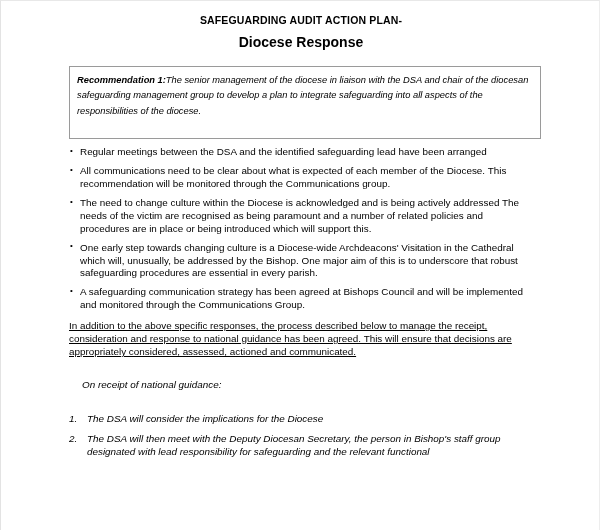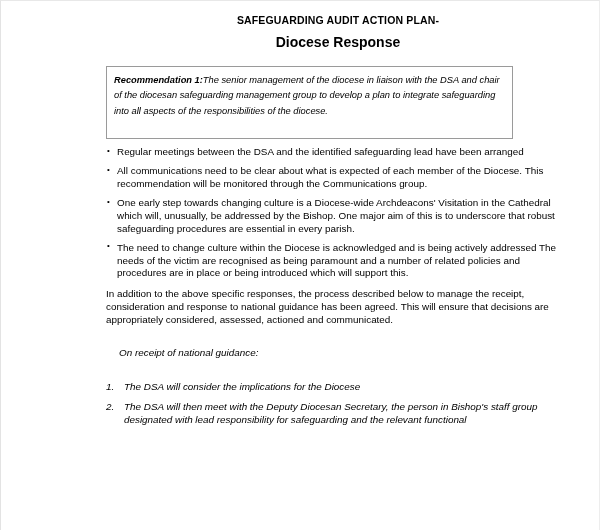--- a/index.html
+++ b/index.html
@@ -17,21 +17,20 @@
   .page {
     position: relative;
     width: 600px;
     height: 530px;
     background: #ffffff;
     box-sizing: border-box;
     border-left: 1px solid #e3e3e3;
     border-right: 1px solid #ededed;
     border-top: 1px solid #e8e8e8;
     overflow: hidden;
-    padding-left: 37px;
   }
   .content {
     padding: 0 68px 0 68px;
     box-sizing: border-box;
     width: 600px;
   }
   
   .doc-title {
     text-align: center;
     font-weight: bold;
@@ -48,21 +47,21 @@
     line-height: 1.0;
     margin: 0;
     padding-top: 9px;
   }
   
   .rec-box {
     margin-top: 17px;
     border: 1px solid #9a9a9a;
     box-sizing: border-box;
     padding: 6px 7px 18px 7px;
-    width: 407px;
+    width: 472px;
   }
   .rec-text {
     font-style: italic;
     font-size: 9.3px;
     line-height: 1.72;
     margin: 0;
     text-align: left;
   }
   .rec-label {
     font-weight: bold;
@@ -97,20 +96,21 @@
     top: -0.5px;
     font-size: 8px;
   }
   
   .para {
     font-size: 9.9px;
     line-height: 1.30;
     margin: 0;
     padding-top: 2px;
     text-align: left;
+    text-decoration: underline;
   }
   
   .italic-lead {
     font-style: italic;
     font-size: 9.9px;
     line-height: 1.30;
     margin: 13px;
     padding-top: 7px;
   }
   
@@ -146,22 +146,23 @@
     <h2 class="doc-subtitle">Diocese Response</h2>
 
     <div class="rec-box">
       <p class="rec-text"><span class="rec-label">Recommendation 1:</span><span>The senior management of the diocese in liaison with the DSA and chair of the diocesan safeguarding management group to develop a plan to integrate safeguarding into all aspects of the responsibilities of the diocese.</span></p>
     </div>
 
 
     <ul class="bullets">
       <li>Regular meetings between the DSA and the identified safeguarding lead have been arranged</li>
       <li>All communications need to be clear about what is expected of each member of the Diocese. This recommendation will be monitored through the Communications group.</li>
+      <li>The need to change culture within the Diocese is acknowledged and is being actively addressed The needs of the victim are recognised as being paramount and a number of related policies and procedures are in place or being introduced which will support this.</li>
       <li>One early step towards changing culture is a Diocese-wide Archdeacons' Visitation in the Cathedral which will, unusually, be addressed by the Bishop. One major aim of this is to underscore that robust safeguarding procedures are essential in every parish.</li>
-      <li>The need to change culture within the Diocese is acknowledged and is being actively addressed The needs of the victim are recognised as being paramount and a number of related policies and procedures are in place or being introduced which will support this.</li>
+      <li>A safeguarding communication strategy has been agreed at Bishops Council and will be implemented and monitored through the Communications Group.</li>
     </ul>
 
     <p class="para">In addition to the above specific responses, the process described below to manage the receipt, consideration and response to national guidance has been agreed. This will ensure that decisions are appropriately considered, assessed, actioned and communicated.</p>
 
     <p class="italic-lead">On receipt of national guidance:</p>
 
     <ol class="numbers">
       <li><span class="num">1.</span><span>The DSA will consider the implications for the Diocese</span></li>
       <li><span class="num">2.</span><span>The DSA will then meet with the Deputy Diocesan Secretary, the person in Bishop's staff group designated with lead responsibility for safeguarding and the relevant functional</span></li>
     </ol>

